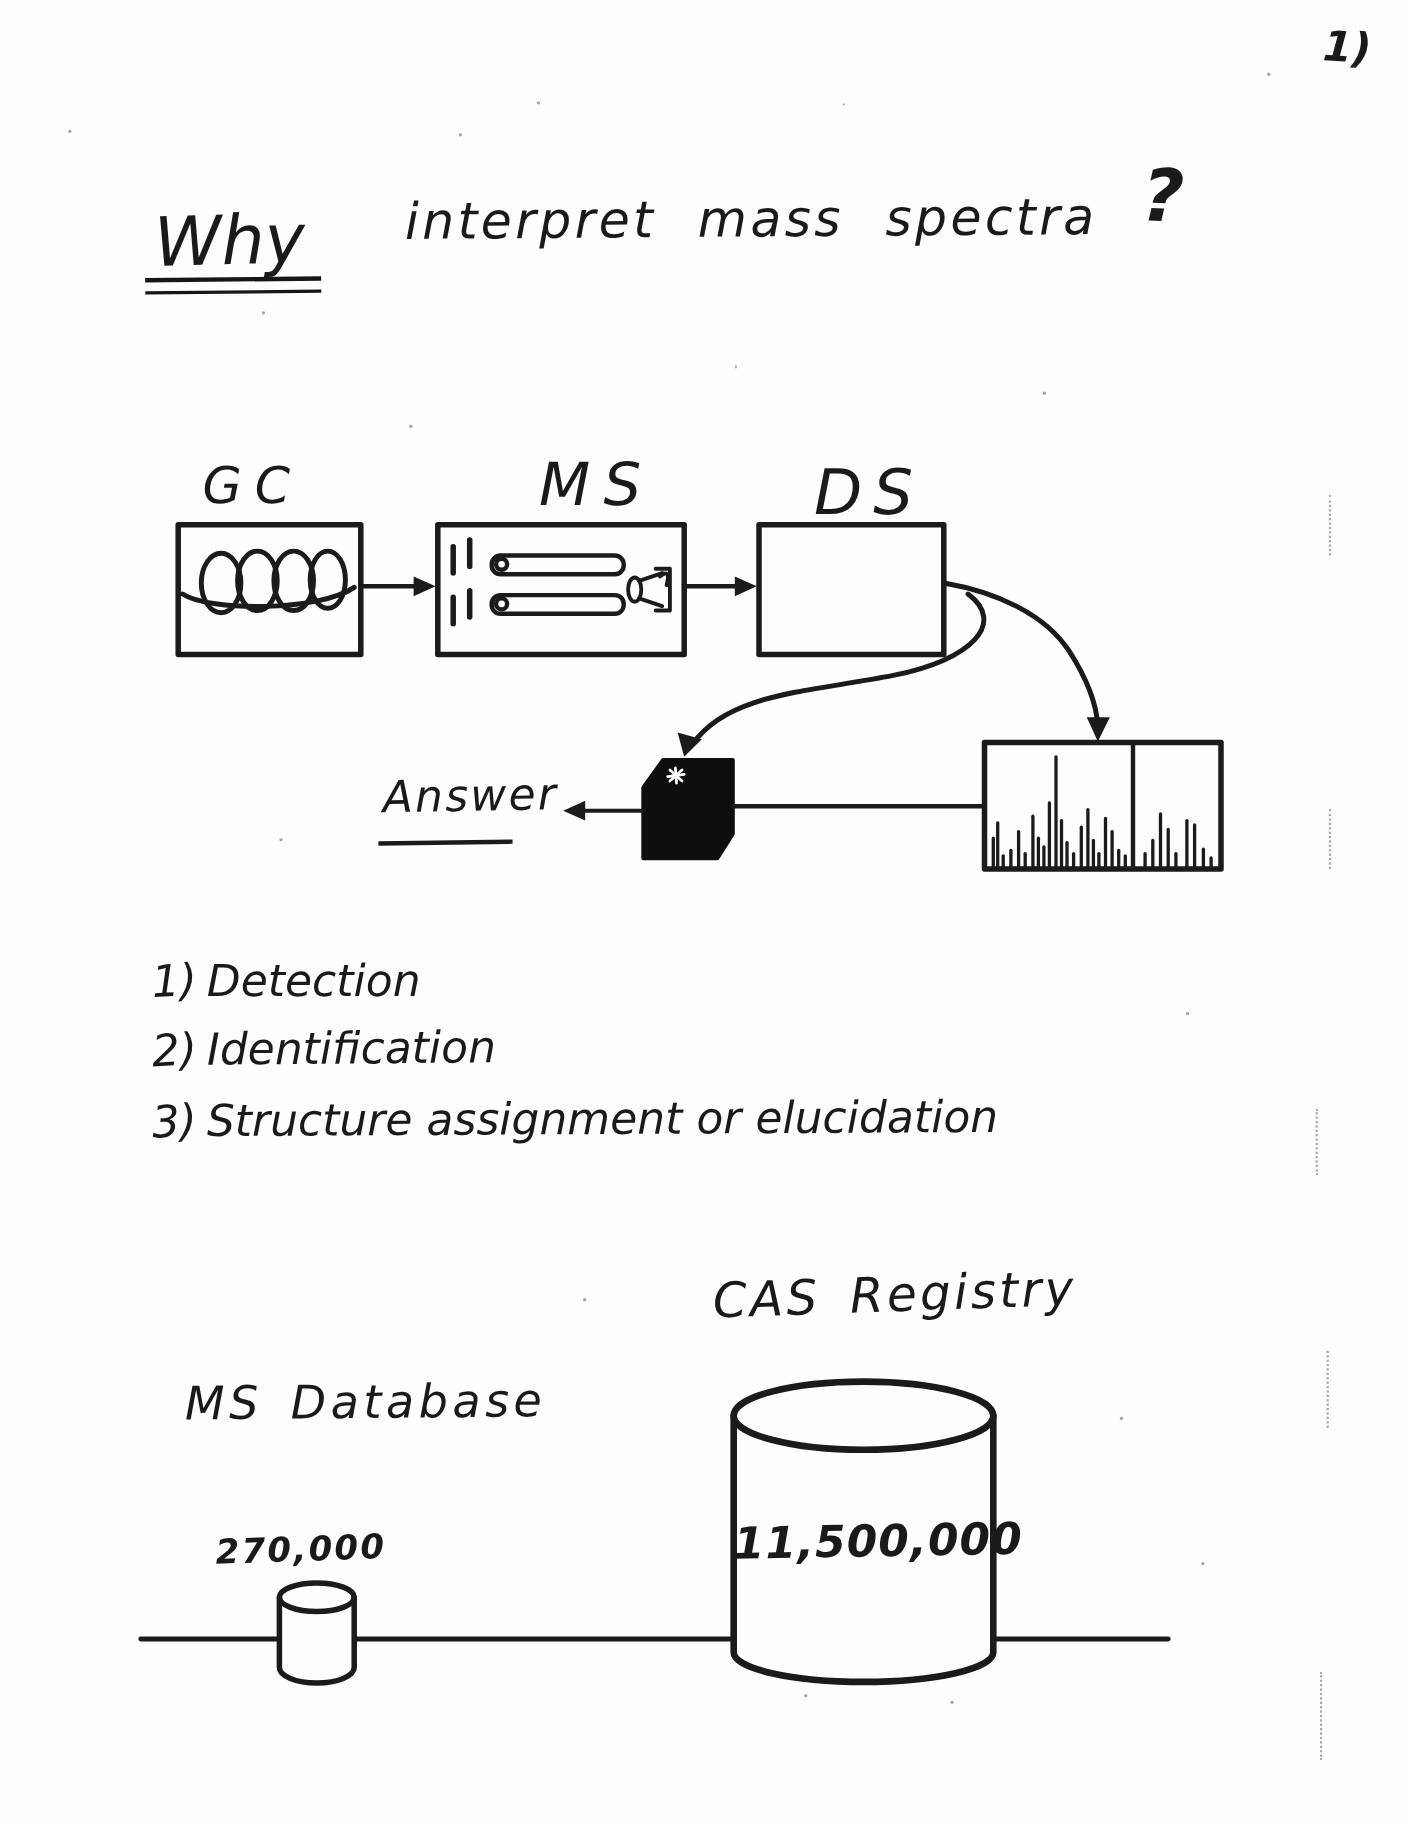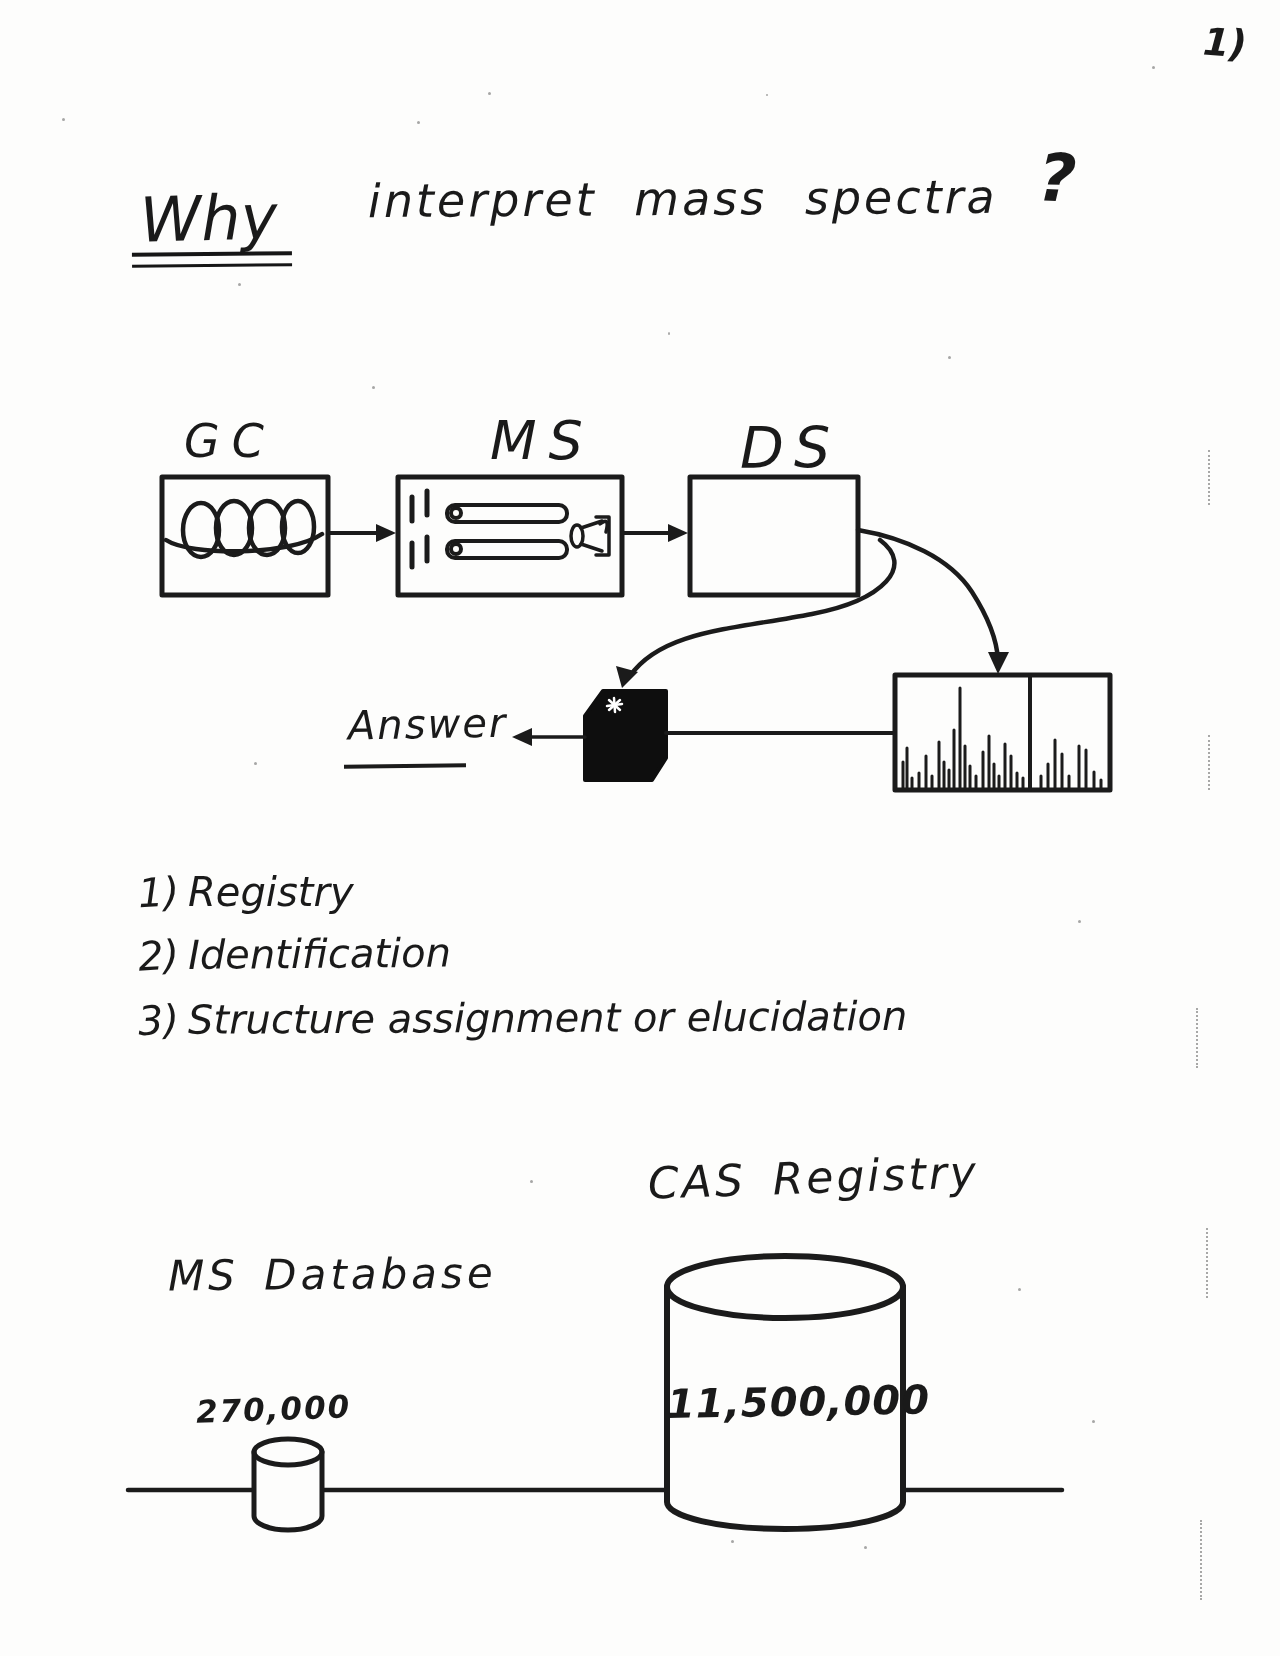--- a/index.html
+++ b/index.html
@@ -183,21 +183,21 @@
     <div class="hw title-qmark">?</div>
 
     <div class="hw lbl-gc">GC</div>
     <div class="hw lbl-ms">MS</div>
     <div class="hw lbl-ds">DS</div>
 
     <div class="hw lbl-answer">Answer</div>
     <div class="answer-underline"></div>
 
     <div class="purpose-row p1">
-      <span class="num">1)</span><span>Registry</span>
+      <span class="num">1)</span><span>Detection</span>
     </div>
     <div class="purpose-row p2">
       <span class="num">2)</span><span>Identification</span>
     </div>
     <div class="purpose-row p3">
       <span class="num">3)</span><span>Structure assignment or elucidation</span>
     </div>
 
     <div class="hw lbl-cas">CAS Registry</div>
     <div class="hw lbl-msdb">MS Database</div>

